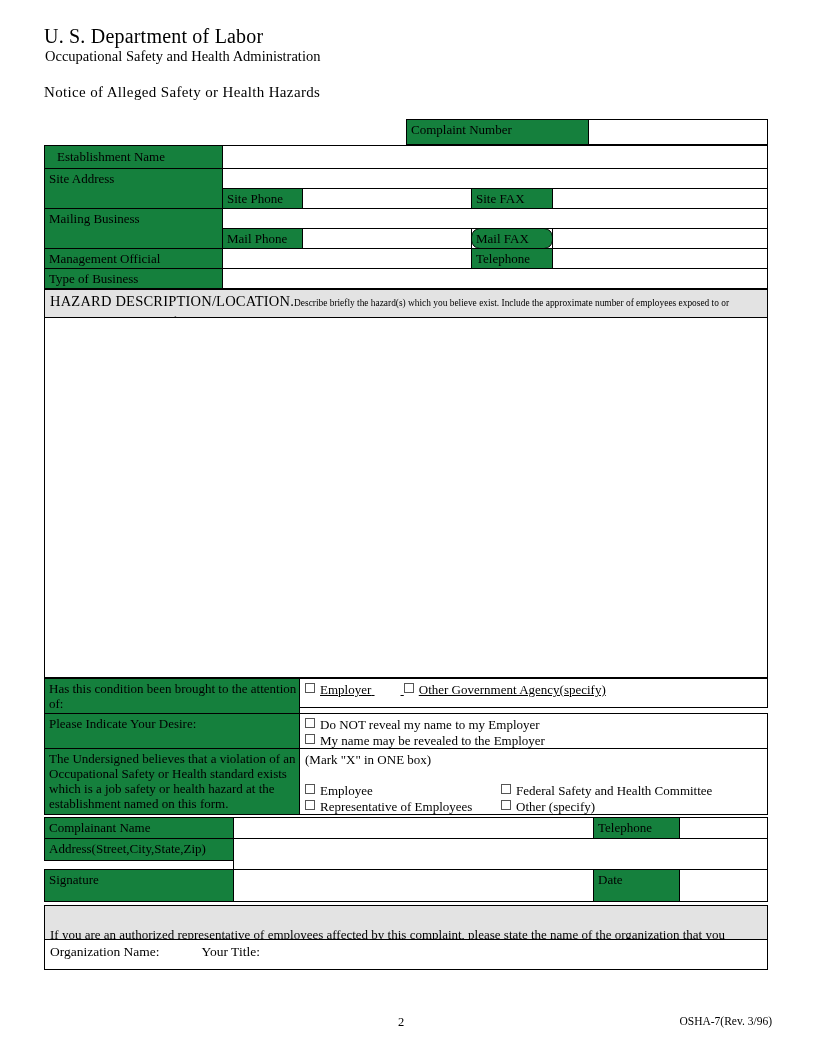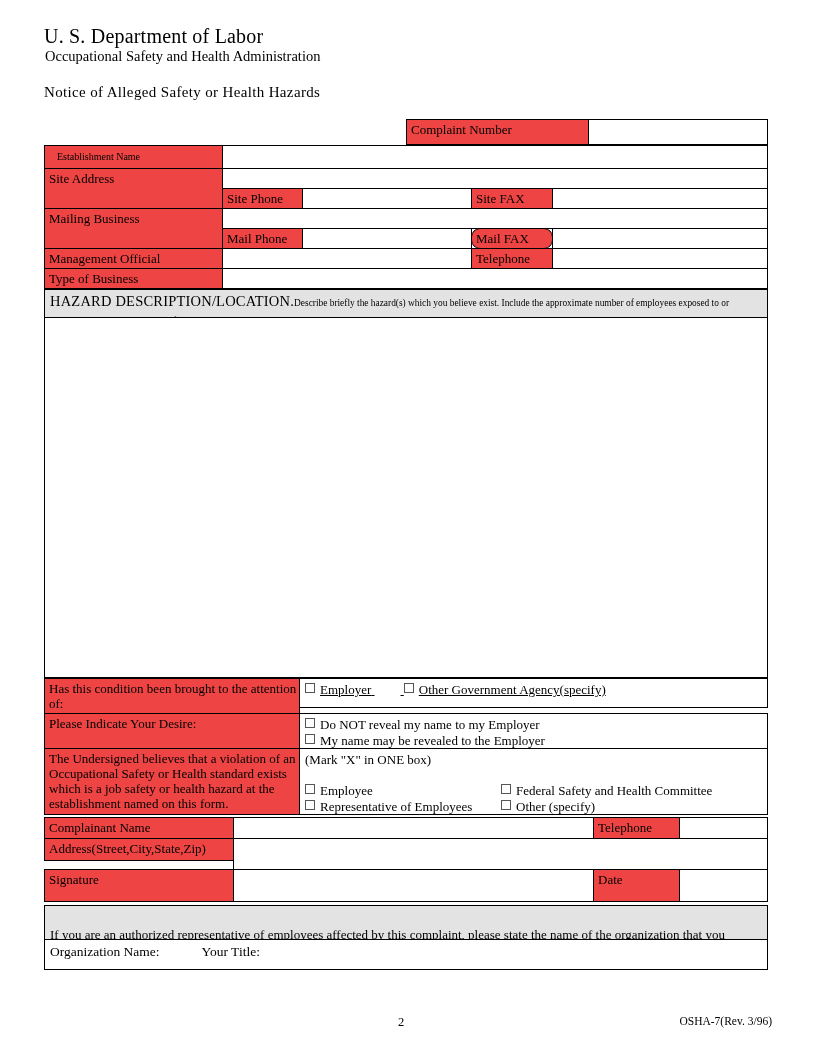--- a/index.html
+++ b/index.html
@@ -50,25 +50,25 @@
     position: absolute;
     box-sizing: border-box;
     border: 1px solid #000;
     background: #ffffff;
     font-size: 13px;
     line-height: 15px;
     padding: 2px 0 0 4px;
     overflow: hidden;
   }
   .cell.lab {
-    background: #ef4444;
+    background: #15803d;
   }
   .cell.blank { padding: 0; }
 
-  .cell.lg   { font-size: 10px; padding-top: 3px; padding-left: 12px; }
+  .cell.lg   { font-size: 13px; padding-top: 3px; padding-left: 12px; }
 
   
   .haz-head {
     position: absolute;
     box-sizing: border-box;
     border: 1px solid #000;
     background: #e3e3e3;
     padding: 2px 5px 0 5px;
     overflow: hidden;
   }

